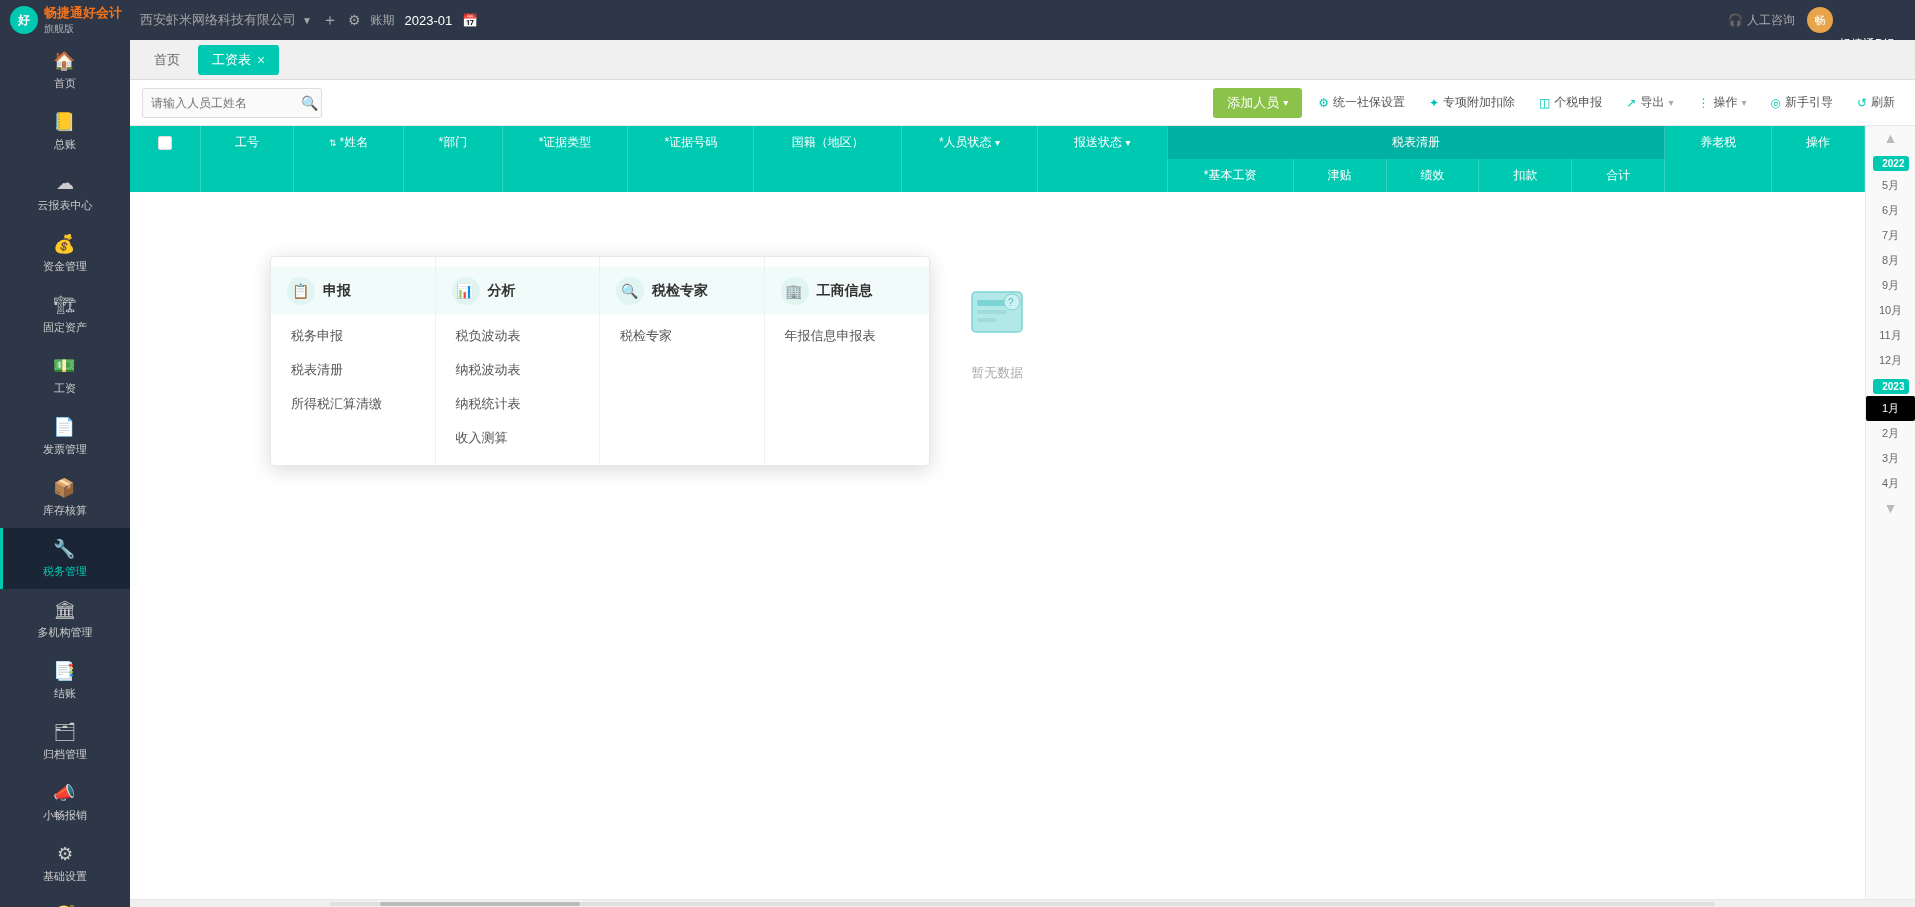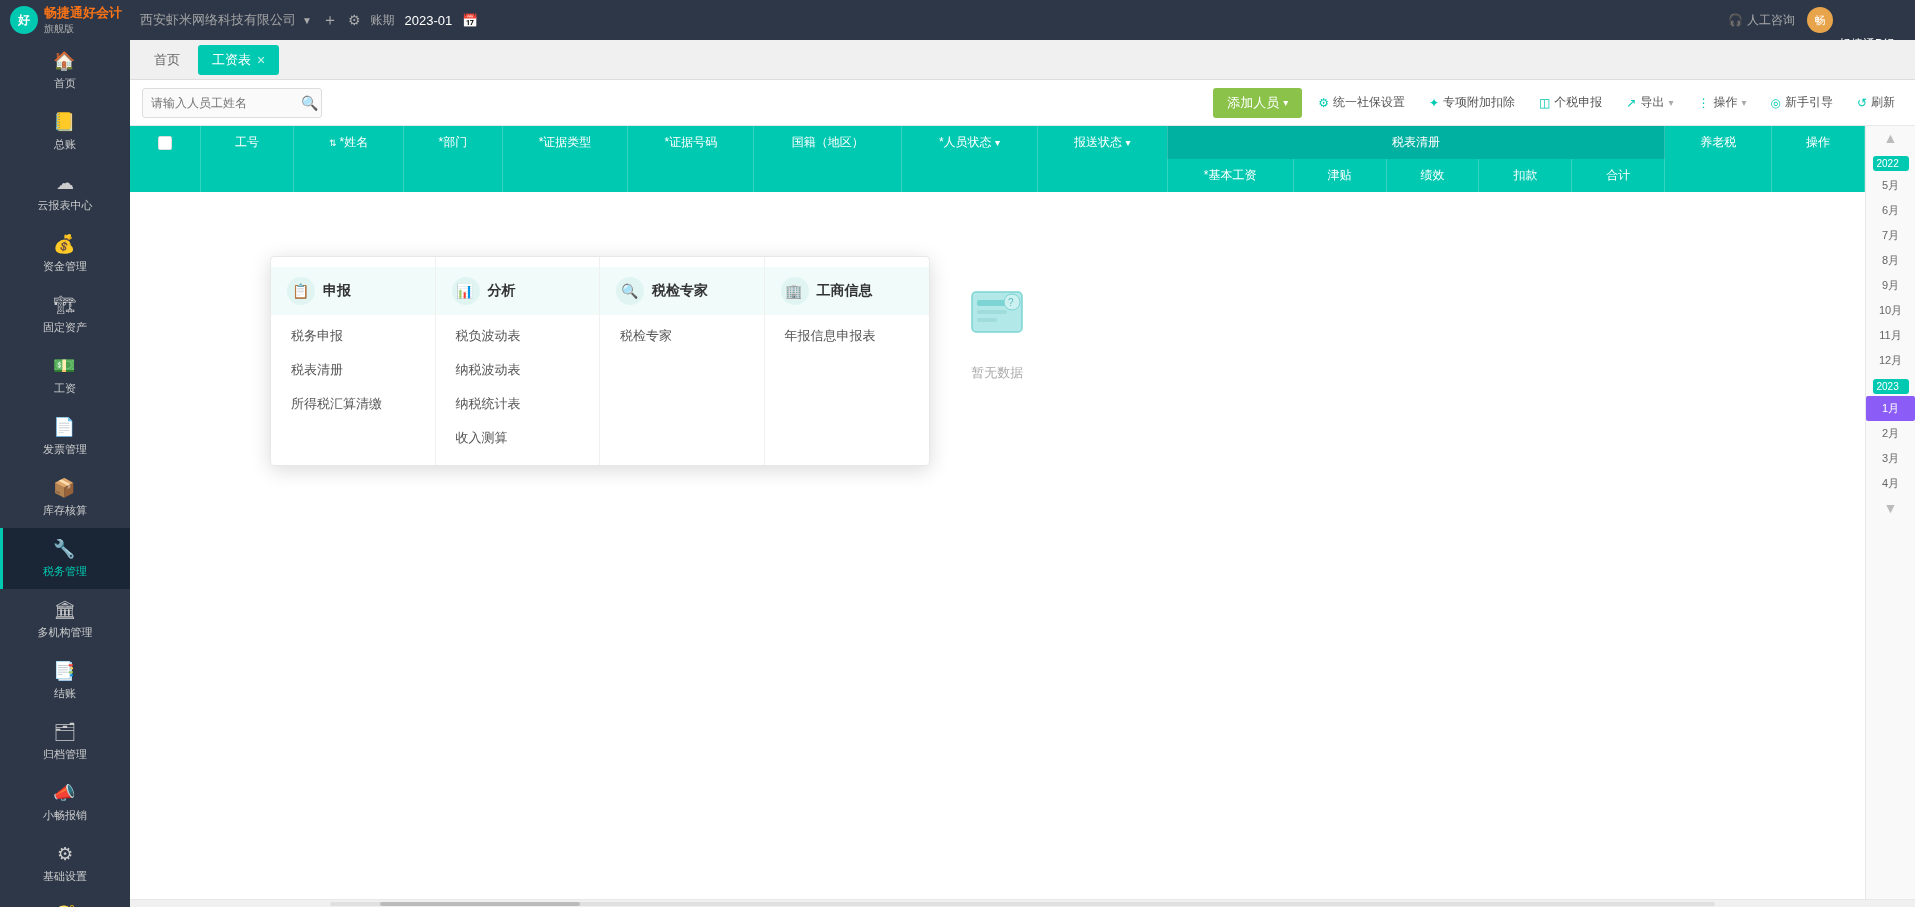--- a/index.html
+++ b/index.html
@@ -72,23 +72,23 @@
     .dropdown-header-icon { width: 28px; height: 28px; border-radius: 50%; display: flex; align-items: center; justify-content: center; font-size: 14px; }
     .dropdown-item { padding: 8px 20px; font-size: 13px; color: #555; cursor: pointer; }
 
     
     .empty-state { display: flex; flex-direction: column; align-items: center; justify-content: center; padding: 80px 0; }
     .empty-icon { width: 80px; height: 80px; }
     .empty-text { color: #aaa; font-size: 13px; margin-top: 12px; }
 
     
     .calendar-panel { width: 50px; background: #f9f9f9; border-left: 1px solid #e8e8e8; display: flex; flex-direction: column; align-items: center; overflow-y: auto; flex-shrink: 0; }
-    .cal-year-badge { background: #00c9b1; color: white; font-size: 10px; border-radius: 3px; padding: 2px 4px; margin: 6px 0 2px 0; text-align: left; width: 36px; }
+    .cal-year-badge { background: #00c9b1; color: white; font-size: 10px; border-radius: 3px; padding: 2px 4px; margin: 6px 0 2px 0; text-align: right; width: 36px; font-weight: bold; }
     .cal-month { font-size: 11px; color: #666; padding: 5px 0; cursor: pointer; text-align: center; width: 100%; }
-    .cal-month.active { background: #8b5cf6; color: white; border-radius: 2px; }
+    .cal-month.active { background: #000000; color: white; border-radius: 2px; }
     .cal-nav { color: #bbb; font-size: 14px; cursor: pointer; padding: 4px 0; text-align: center; }
 
     
     .bottom-scrollbar { height: 8px; background: #f0f0f0; border-top: 1px solid #e8e8e8; flex-shrink: 0; display: flex; align-items: center; padding: 0 200px; }
     .scrollbar-track { flex: 1; height: 4px; background: #e0e0e0; border-radius: 2px; position: relative; }
     .scrollbar-thumb { width: 200px; height: 4px; background: #bbb; border-radius: 2px; position: absolute; left: 50px; }
 
     .table-wrapper { display: flex; flex: 1; overflow: hidden; }
   </style>
 </head>

